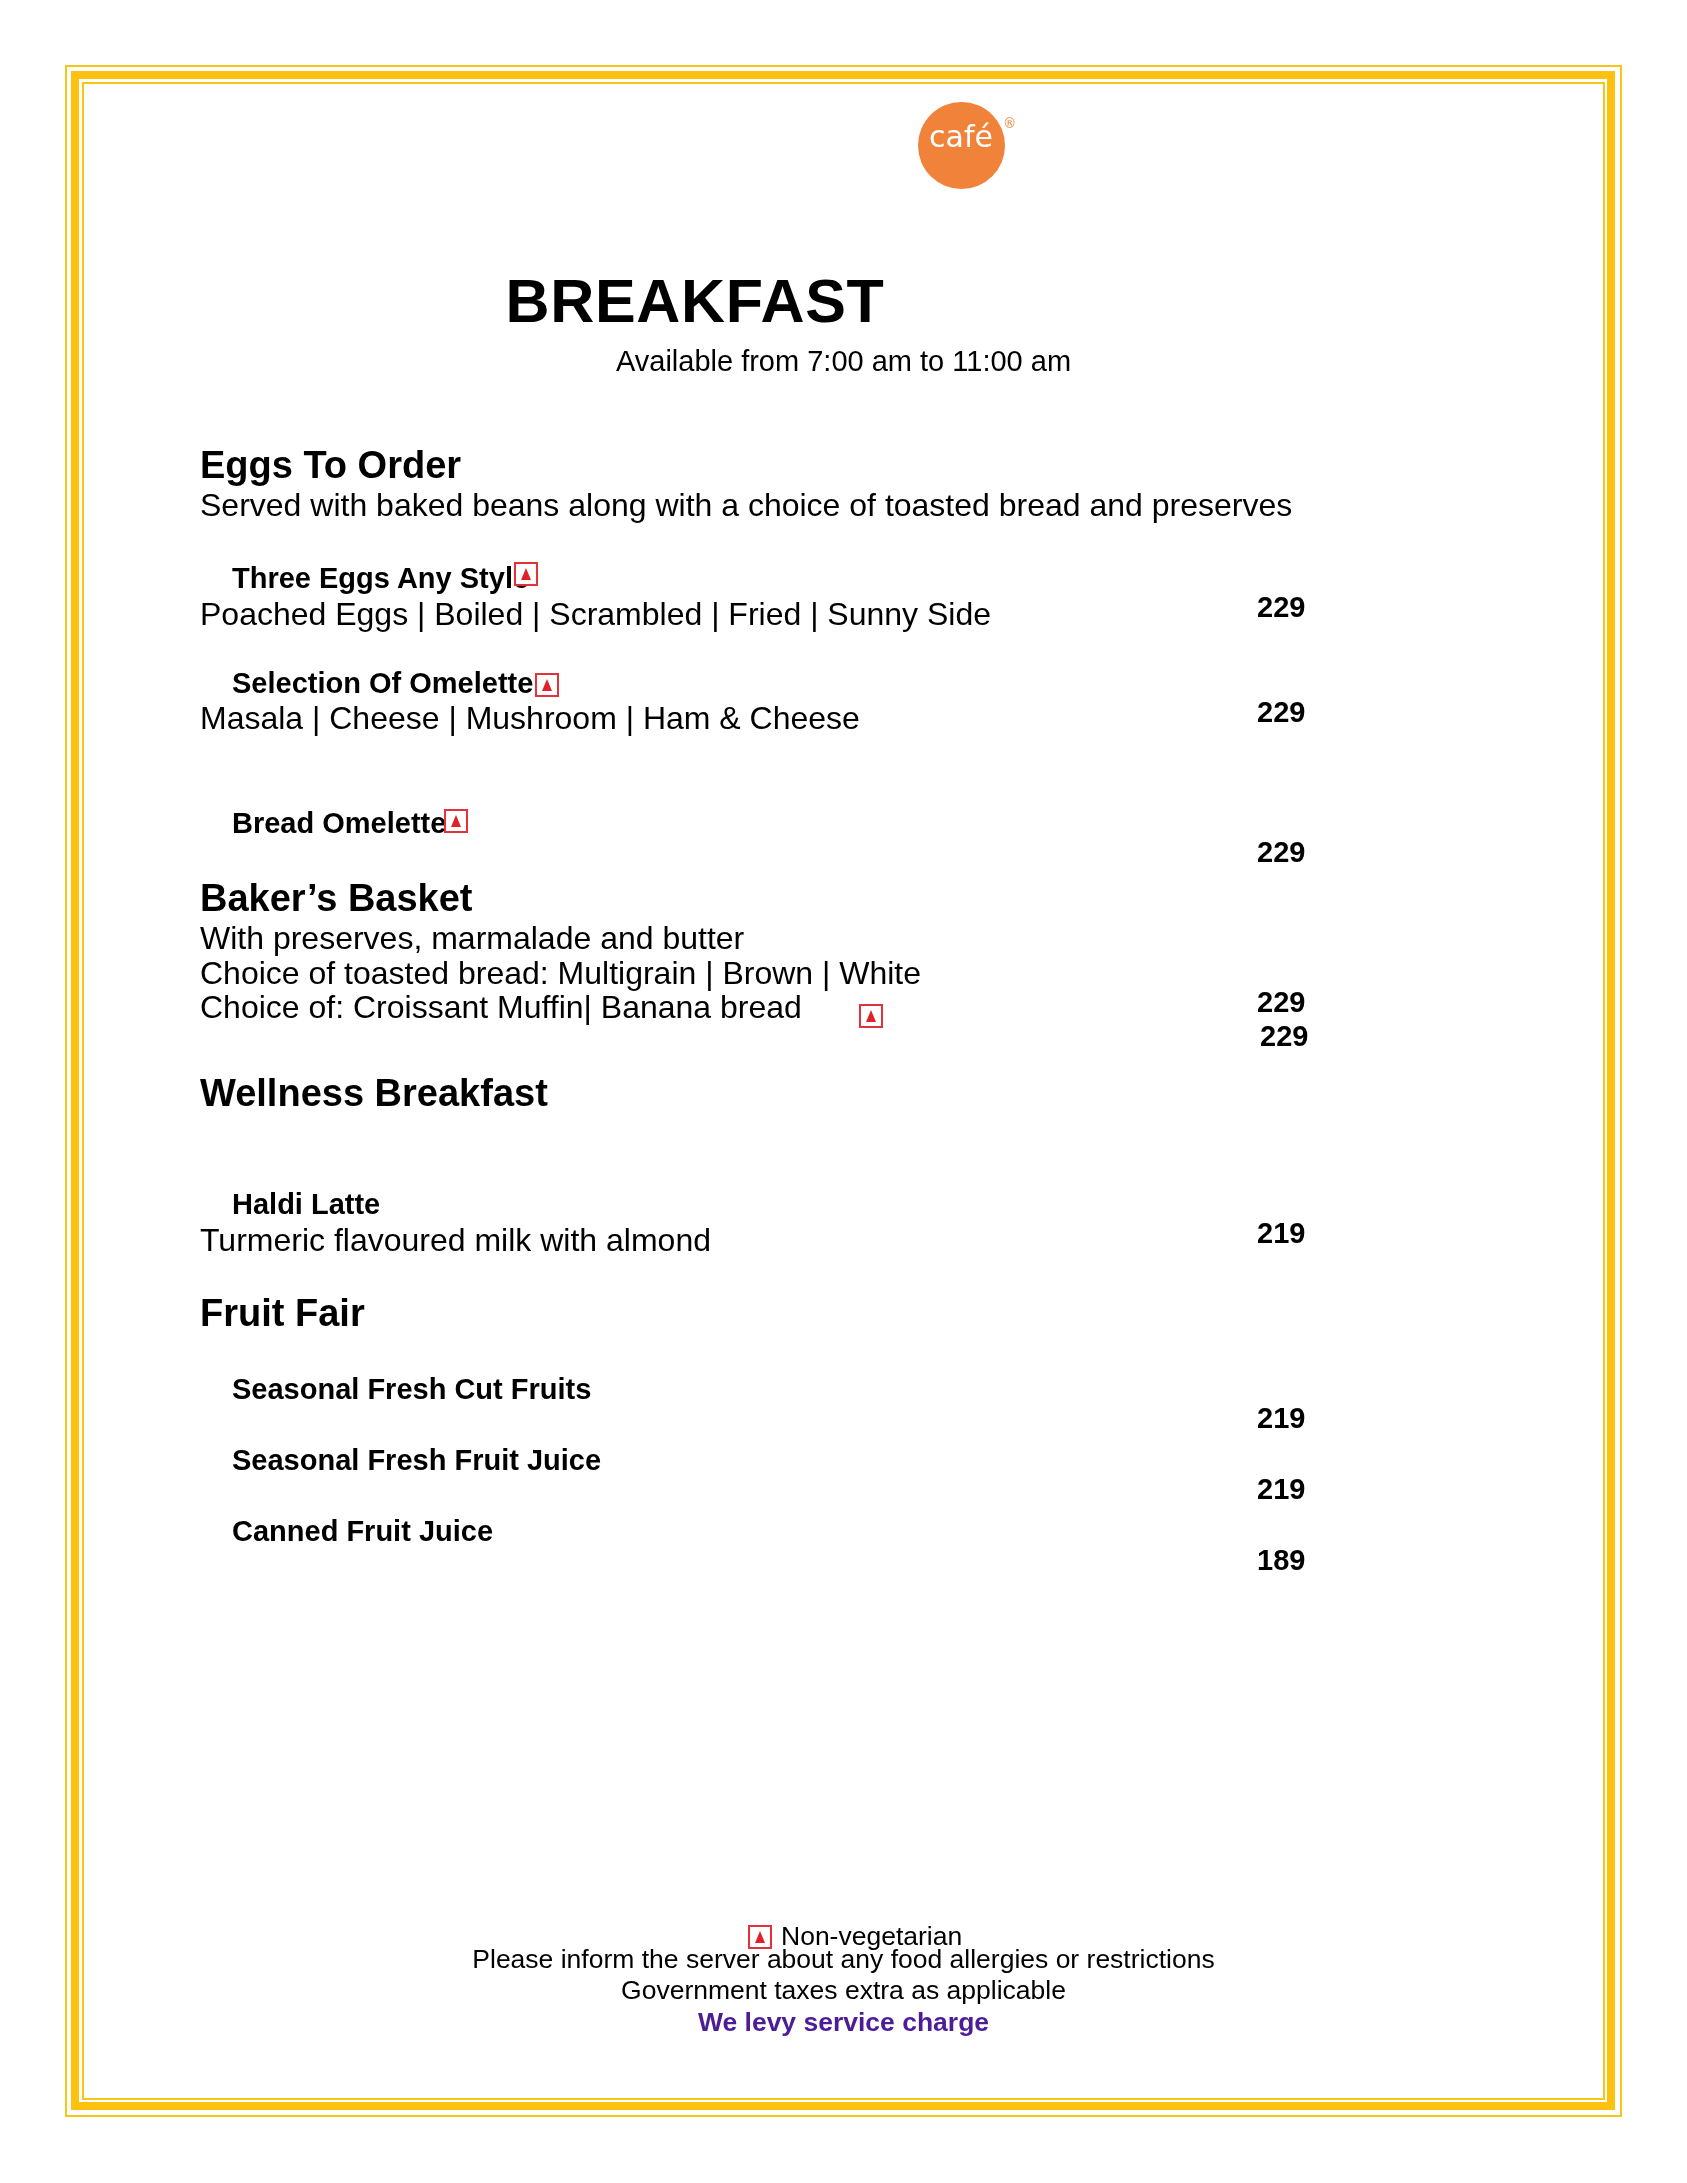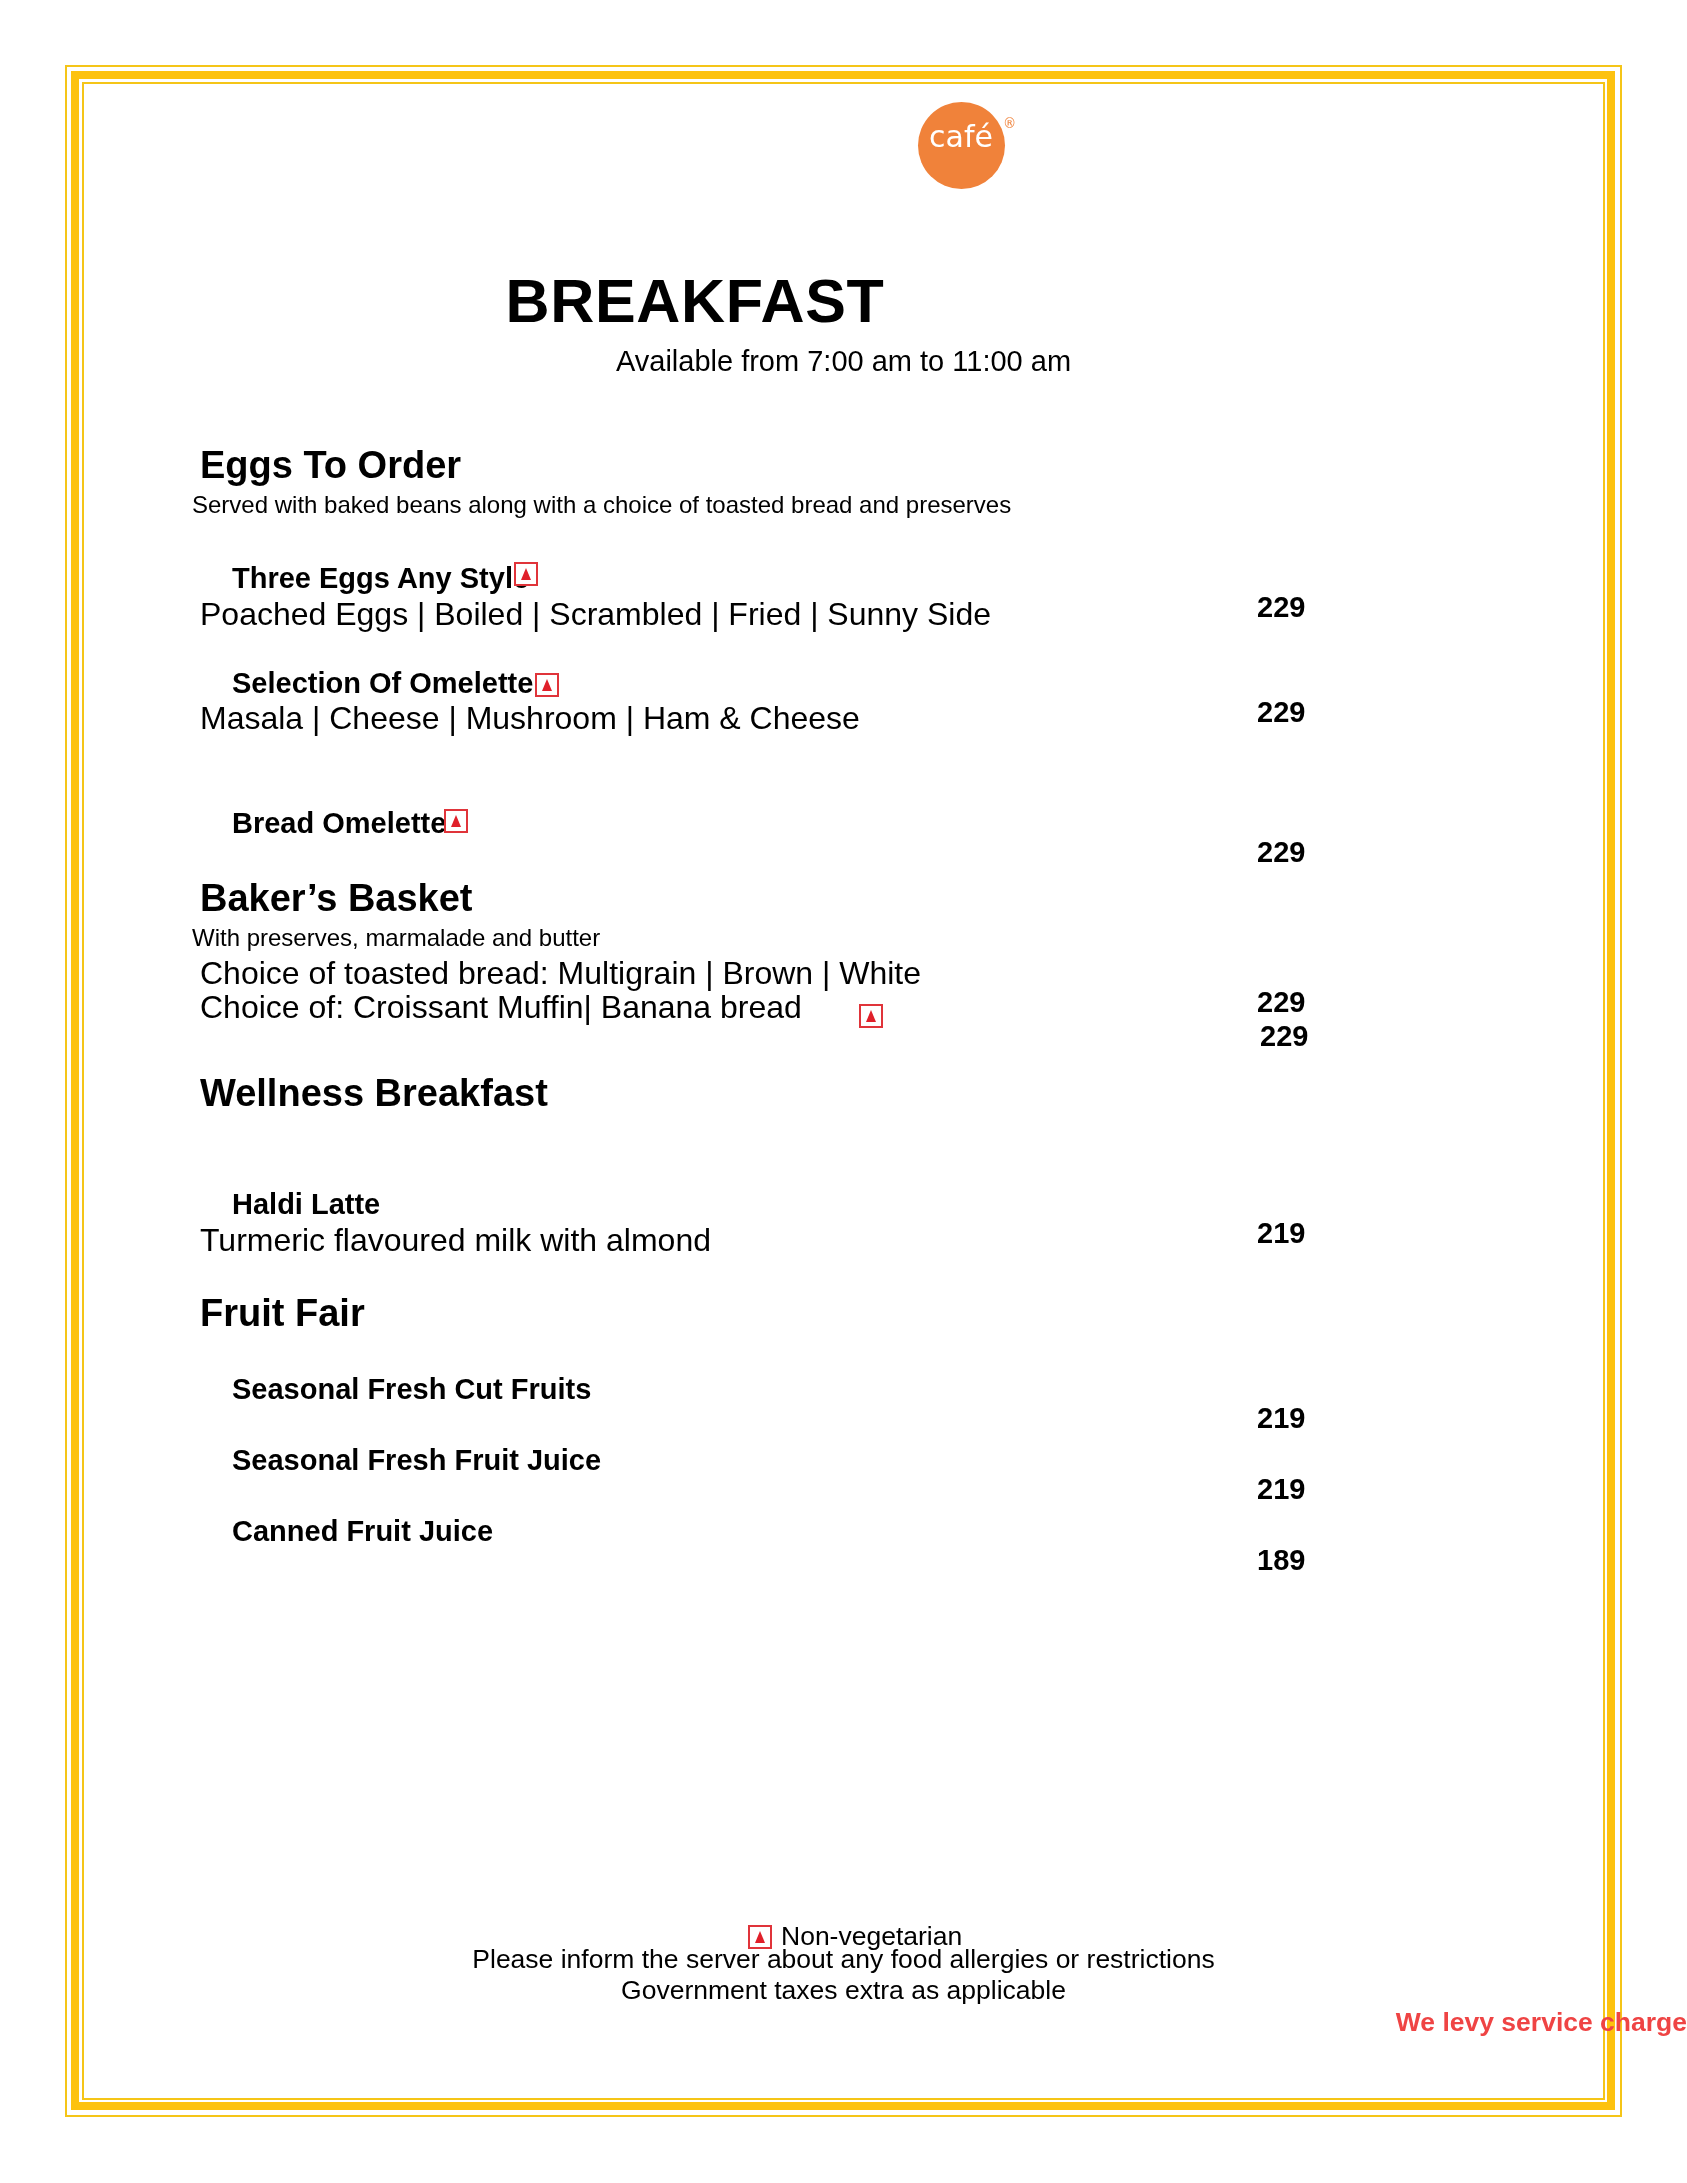--- a/index.html
+++ b/index.html
@@ -25,35 +25,35 @@
   .logo-reg { position: absolute; left: 322px; top: 17px; font-size: 13.2px; color: #F0823A;
               font-family: "DejaVu Sans", sans-serif; }
 
   .abs { position: absolute; white-space: nowrap; }
 
   .page-title { left: 0; width: 1390px; text-align: center; top: 265px; font-size: 61px; line-height: 73px;
                 font-weight: bold; letter-spacing: 0.7px; }
   .page-subtitle { left: 0; width: 1687px; text-align: center; top: 343px; font-size: 29px; line-height: 36px; }
 
   .section-title { left: 200px; font-size: 38px; font-weight: bold; line-height: 42px; }
-  .section-desc  { left: 192px; font-size: 24px; line-height: 34px; }
+  .section-desc  { left: 200px; font-size: 32px; line-height: 34px; }
   .item-name     { left: 200px; font-size: 29px; font-weight: bold; line-height: 34px; margin-left: 32px; }
   .item-desc     { left: 200px; font-size: 32px; line-height: 34px; }
   .price         { left: 1257px; width: 83px; text-align: left; font-size: 29px; font-weight: bold; line-height: 34px; margin-top: 29px; }
 
   .nonveg-icon { position: absolute; width: 20px; height: 20px; border: 2.6px solid #E0343A; background: #fff;
                  box-sizing: content-box; }
   .nonveg-icon::after { content: ""; position: absolute; left: 4.6px; top: 4px; width: 0; height: 0;
                         border-left: 5.3px solid transparent; border-right: 5.3px solid transparent;
                         border-bottom: 12px solid #E0202A; }
 
   .footer-line { left: 0; width: 1687px; text-align: center; font-size: 26.5px; line-height: 32px; }
   .footer-legend { left: 748px; top: 1920px; height: 32px; }
   .footer-legend .txt { position: absolute; left: 33px; top: 0; font-size: 26.5px; line-height: 32px; white-space: nowrap; }
-  .footer-red { color: #ef4444; font-weight: bold; text-align: right; }
+  .footer-red { color: #4c1d95; font-weight: bold; }
 </style>
 </head>
 <body>
 
 <div class="frame-outer"></div>
 <div class="frame-band"></div>
 <div class="frame-inner"></div>
 
 <div class="logo">
   <div class="logo-circle"></div>

